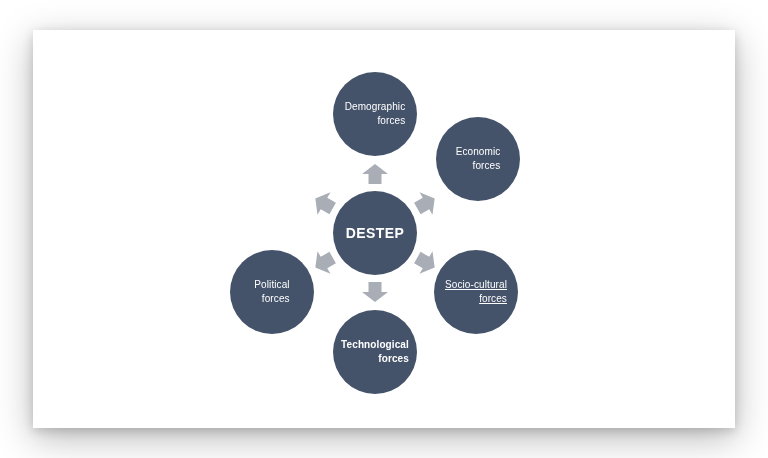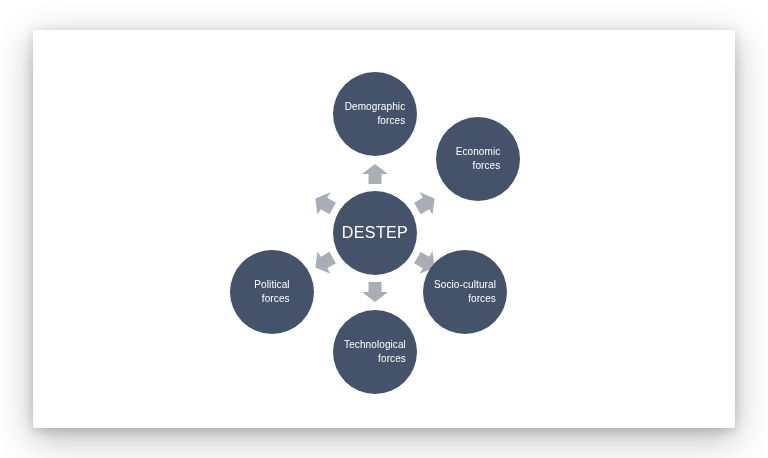--- a/index.html
+++ b/index.html
@@ -55,28 +55,28 @@
     height: 84px;
     font-size: 10px;
     line-height: 1.38;
     letter-spacing: 0.1px;
   }
   .center-node {
     width: 84px;
     height: 84px;
     left: 300px;
     top: 161px;
-    font-size: 16px;
-    font-weight: normal;
+    font-size: 14px;
+    font-weight: bold;
     letter-spacing: 0.4px;
   }
   .pos-top          { left: 300px; top: 42px; }
   .pos-top-right    { left: 403px; top: 87px; }
-  .pos-bottom-right { left: 390px; top: 220px; }
-  .pos-bottom       { left: 300px; top: 280px; }
+  .pos-bottom-right { left: 401px; top: 220px; text-decoration: underline; }
+  .pos-bottom       { left: 300px; top: 280px; font-weight: bold; }
   .pos-bottom-left  { left: 197px; top: 220px; }
   .pos-top-left     { left: 197px; top: 101px; }
 </style>
 </head>
 <body>
 
 <div class="canvas">
   <div class="slide">
     <div class="diagram">
 

